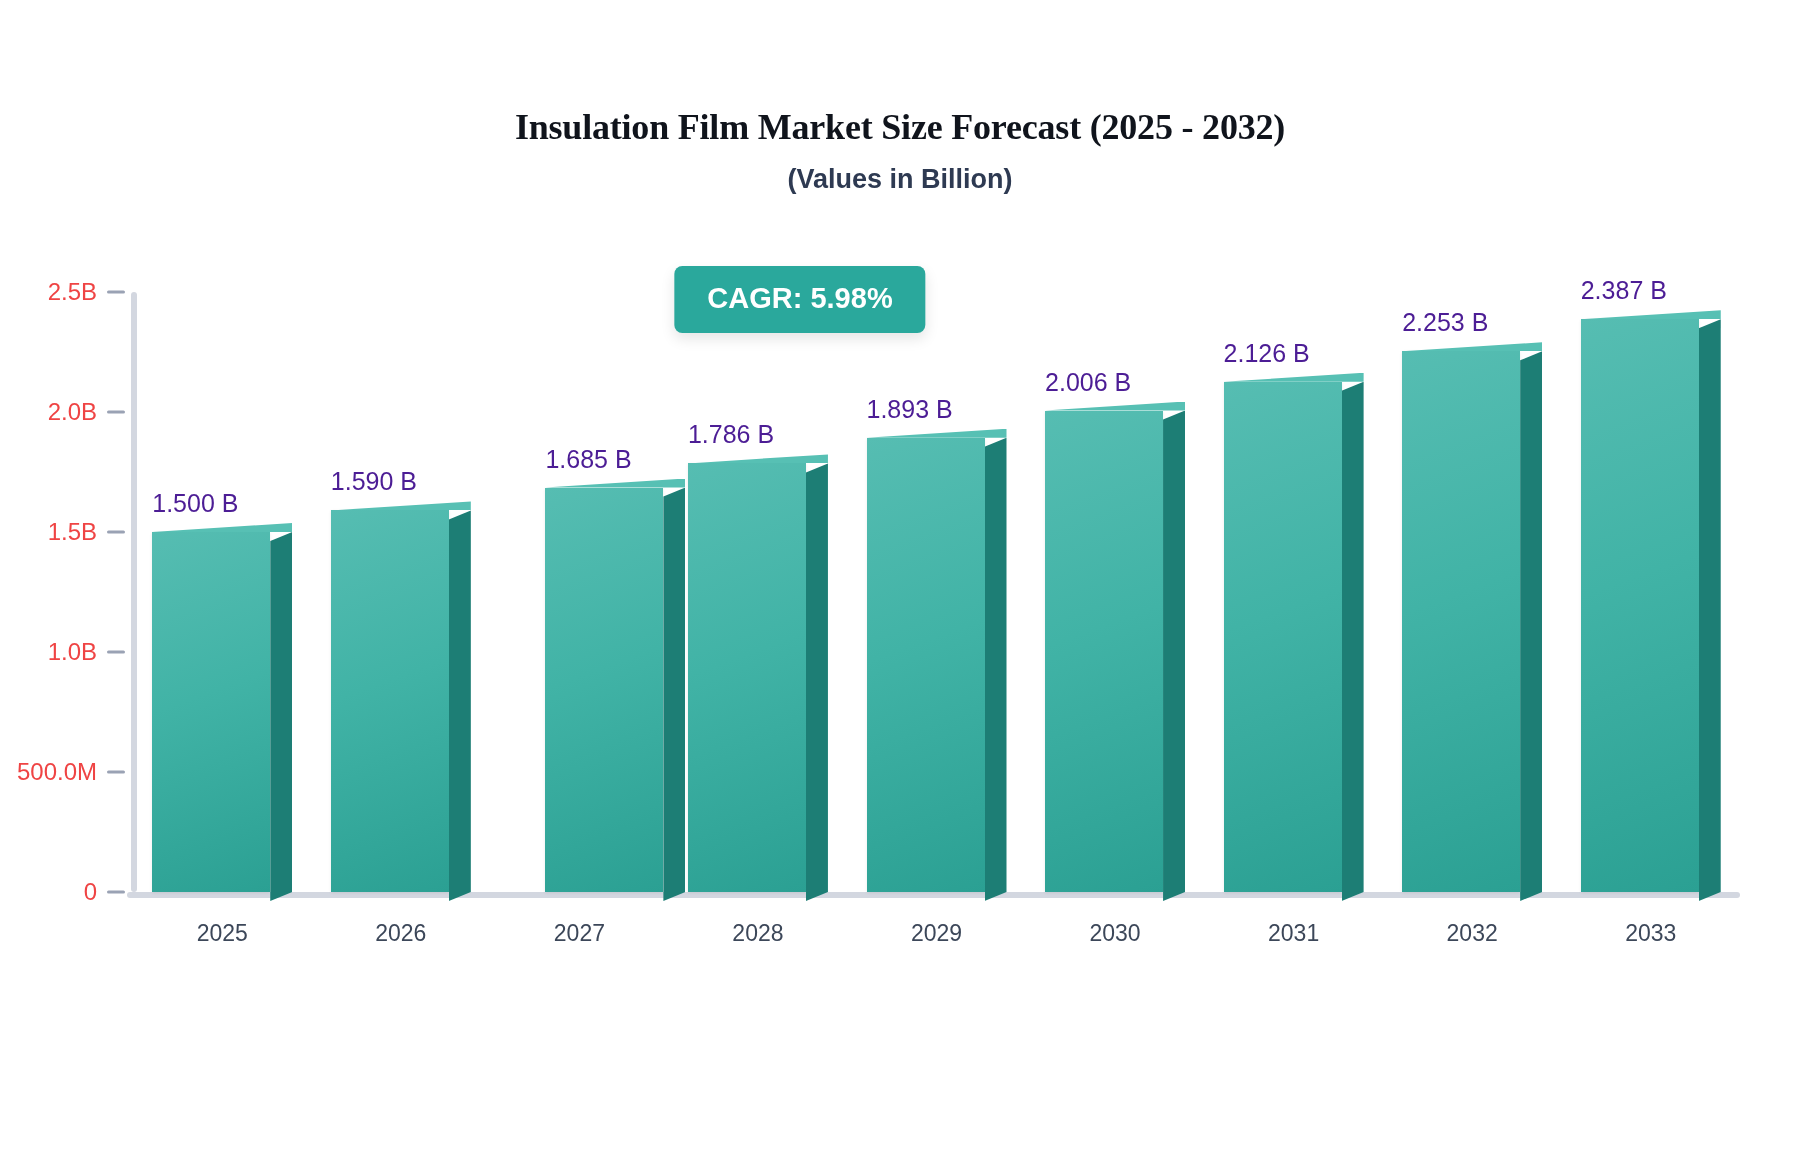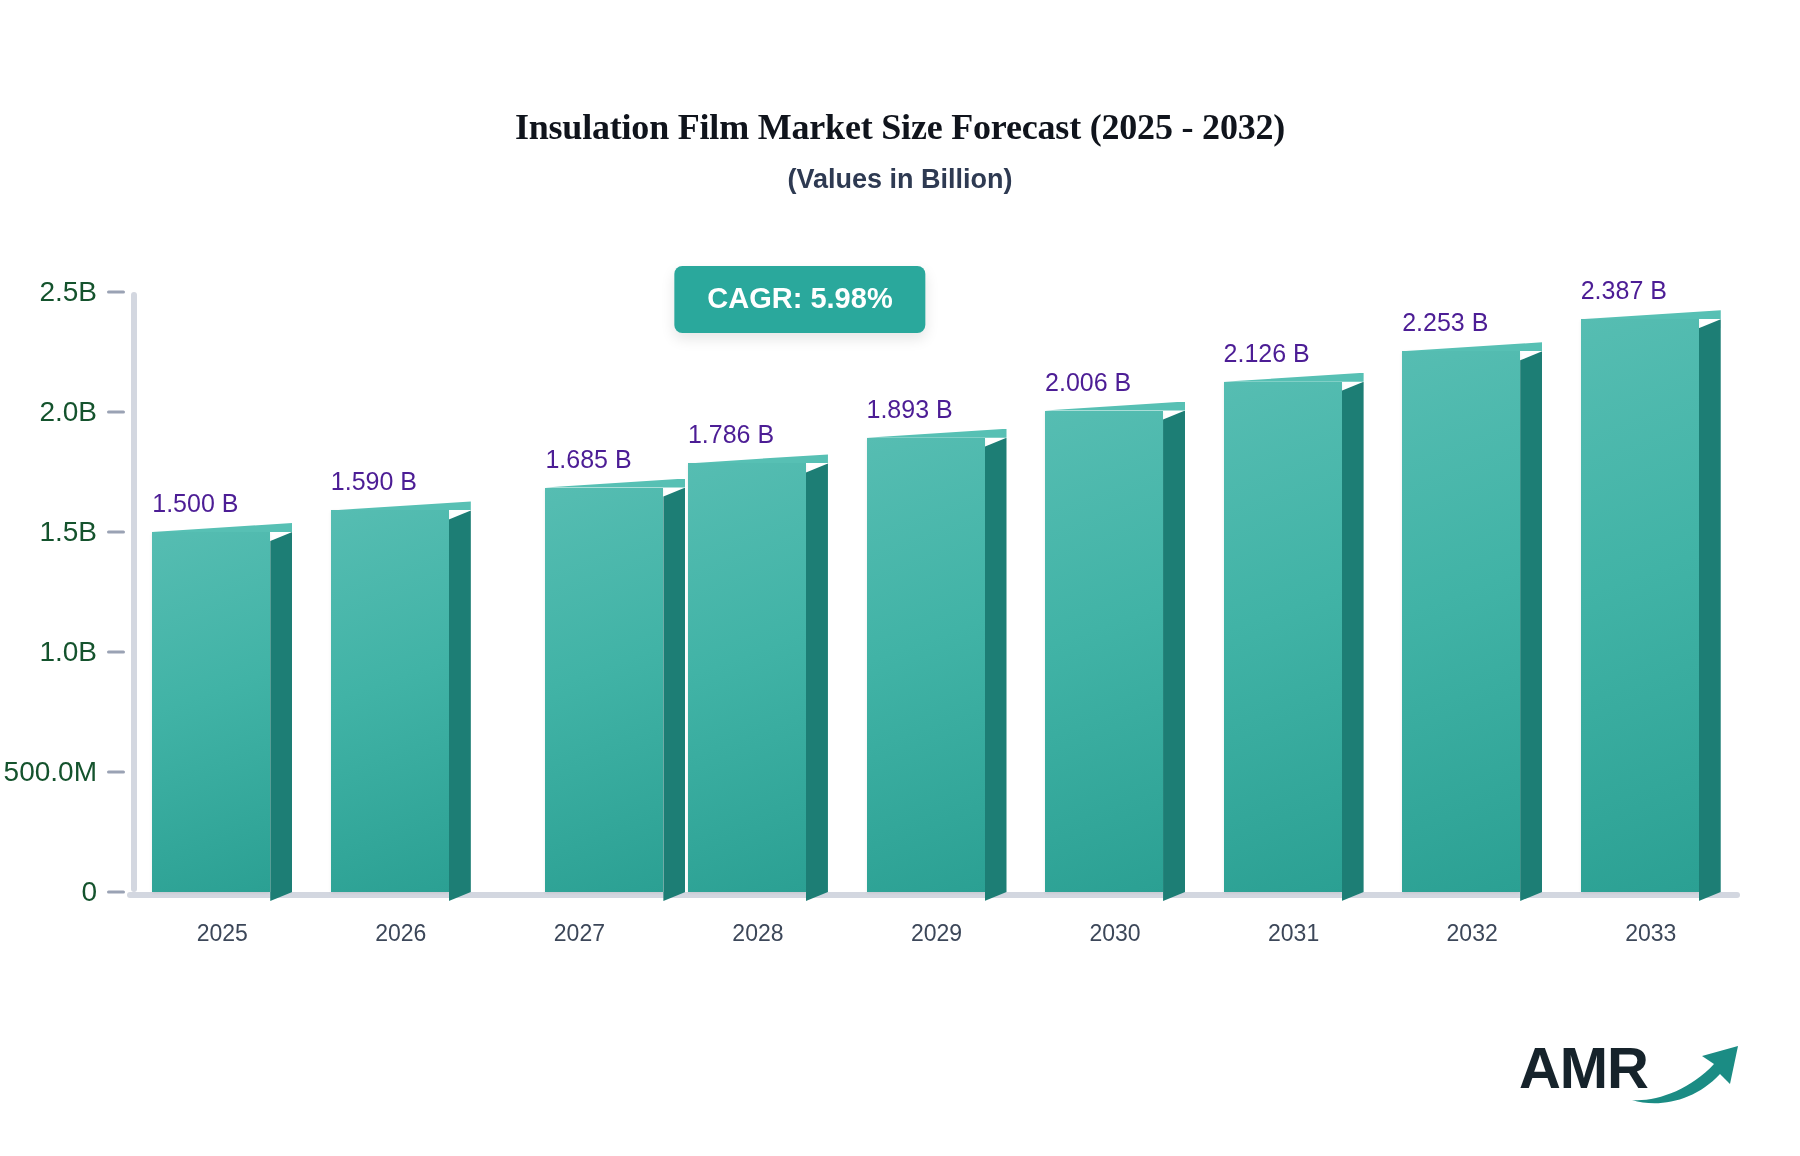--- a/index.html
+++ b/index.html
@@ -95,22 +95,22 @@
   .ytick-row {
     position: absolute;
     left: 0;
     width: 133px;
     height: 0;
   }
   .ytick-label {
     position: absolute;
     right: 36px;
     transform: translateY(-50%);
-    font-size: 28px;
-    color: #14532d;
+    font-size: 24px;
+    color: #ef4444;
     white-space: nowrap;
   }
   .ytick-dash {
     position: absolute;
     right: 8px;
     transform: translateY(-50%);
     width: 18px;
     height: 3px;
     background: #9aa2b4;
     border-radius: 2px;
@@ -324,22 +324,14 @@
         <div class="xtick-label" style="left: 357.111px; width: 178.556px;">2027</div>
         <div class="xtick-label" style="left: 535.667px; width: 178.556px;">2028</div>
         <div class="xtick-label" style="left: 714.222px; width: 178.556px;">2029</div>
         <div class="xtick-label" style="left: 892.778px; width: 178.556px;">2030</div>
         <div class="xtick-label" style="left: 1071.33px; width: 178.556px;">2031</div>
         <div class="xtick-label" style="left: 1249.89px; width: 178.556px;">2032</div>
         <div class="xtick-label" style="left: 1428.44px; width: 178.556px;">2033</div>
       </div>
   </div>
 
-  <div class="amr-logo">
-    <span class="amr-text">AMR</span>
-    <span class="amr-arrow">
-      <svg width="112" height="66" viewBox="0 0 112 66">
-        <path d="M2 60 C 26 62, 60 50, 84 24 L 72 16 L 108 6 L 100 44 L 90 34 C 64 62, 28 68, 2 60 Z" fill="#1b8c84"></path>
-      </svg>
-    </span>
-  </div>
 
 </div>
 
 </body></html>

